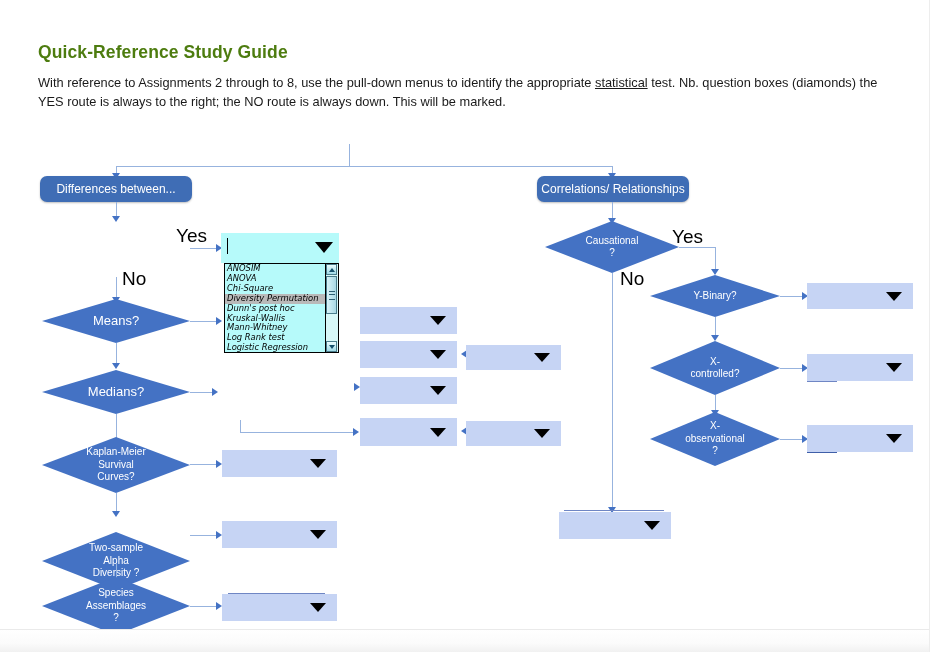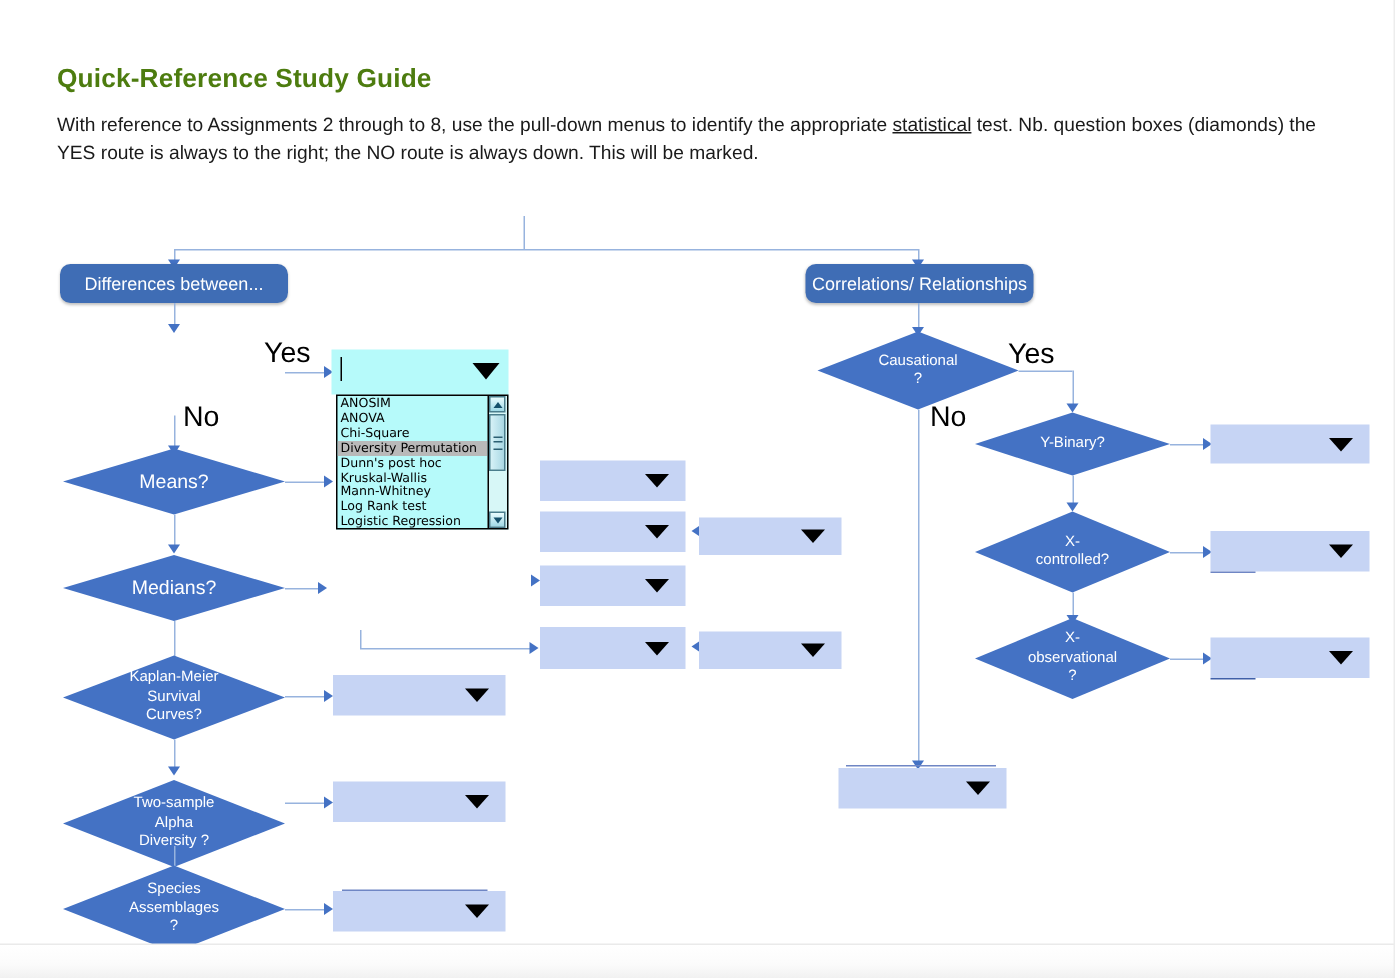--- a/index.html
+++ b/index.html
@@ -90,21 +90,21 @@
     width:0;height:0;margin-right:6px;
     border-left:9px solid transparent;border-right:9px solid transparent;
     border-top:11px solid #000000;
   }
   .listbox{
     position:absolute;left:3px;top:30px;width:115px;height:90px;
     background:#B6FAFA;border:1px solid #000;box-sizing:border-box;
     display:flex;
   }
   .listbox .items{
-    flex:1;overflow:hidden;padding:0;margin:0;list-style:none;
+    flex:1;overflow:hidden;padding:0;margin:0;list-style:none;font-style:italic;
   }
   .listbox .items li{
     font-family:"DejaVu Sans", sans-serif;
     font-size:8.4px;line-height:9.9px;padding-left:2px;color:#000;
     white-space:nowrap;
   }
   .listbox .items li.selected{background:#b9b9b9;}
   .scrollbar{
     width:13px;background:#d7f7f7;border-left:1px solid #000;
     position:relative;box-sizing:border-box;
@@ -230,21 +230,21 @@
         <span>Survival</span><br>
         <span>Curves?</span>
       </span>
     </div>
   </div>
   <div class="conn h" style="left:190px;top:464px;width:28px;"></div>
   <div class="arrowhead right" style="left:216px;top:460px;"></div>
   <div class="conn v" style="left:116px;top:493px;height:20px;"></div>
   <div class="arrowhead down" style="left:112px;top:511px;"></div>
 
-  <div class="diamond-wrap" style="left:42px;top:520px;width:148px;height:58px;">
+  <div class="diamond-wrap" style="left:42px;top:532px;width:148px;height:58px;">
     <svg width="148" height="58" viewBox="0 0 148 58">
       <polygon points="74,0 148,29 74,58 0,29" fill="#4472C4"></polygon>
     </svg>
     <div class="diamond-label">
       <span>
         <span>Two-sample</span><br>
         <span>Alpha</span><br>
         <span>Diversity ?</span>
       </span>
     </div>

